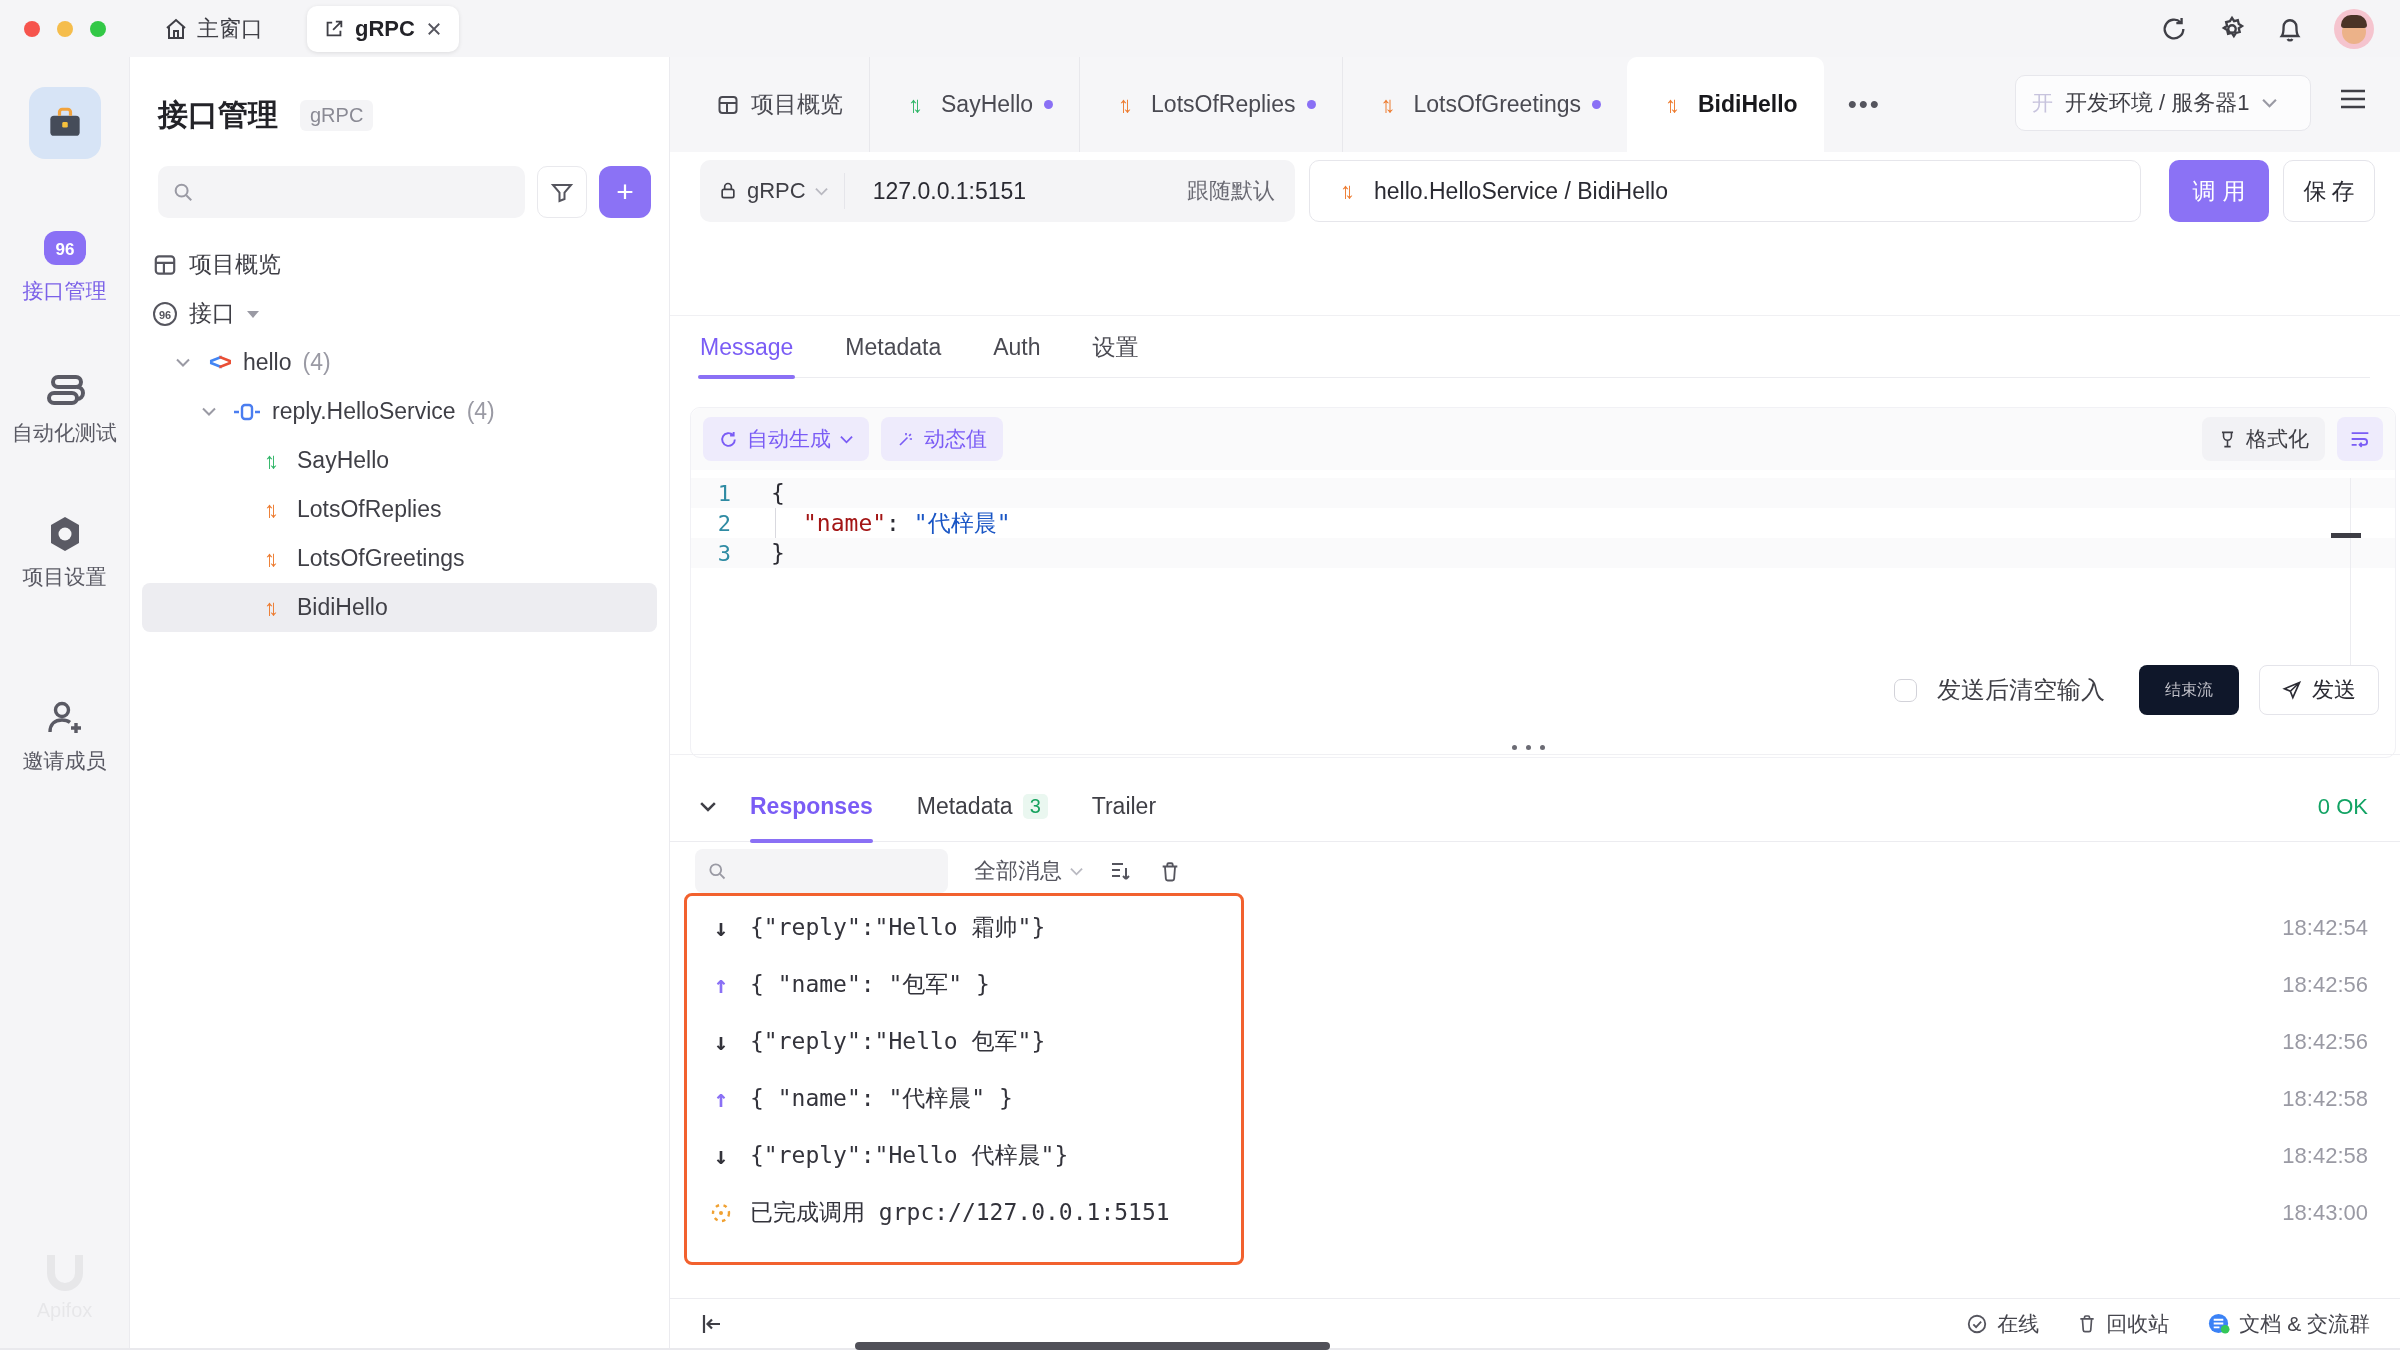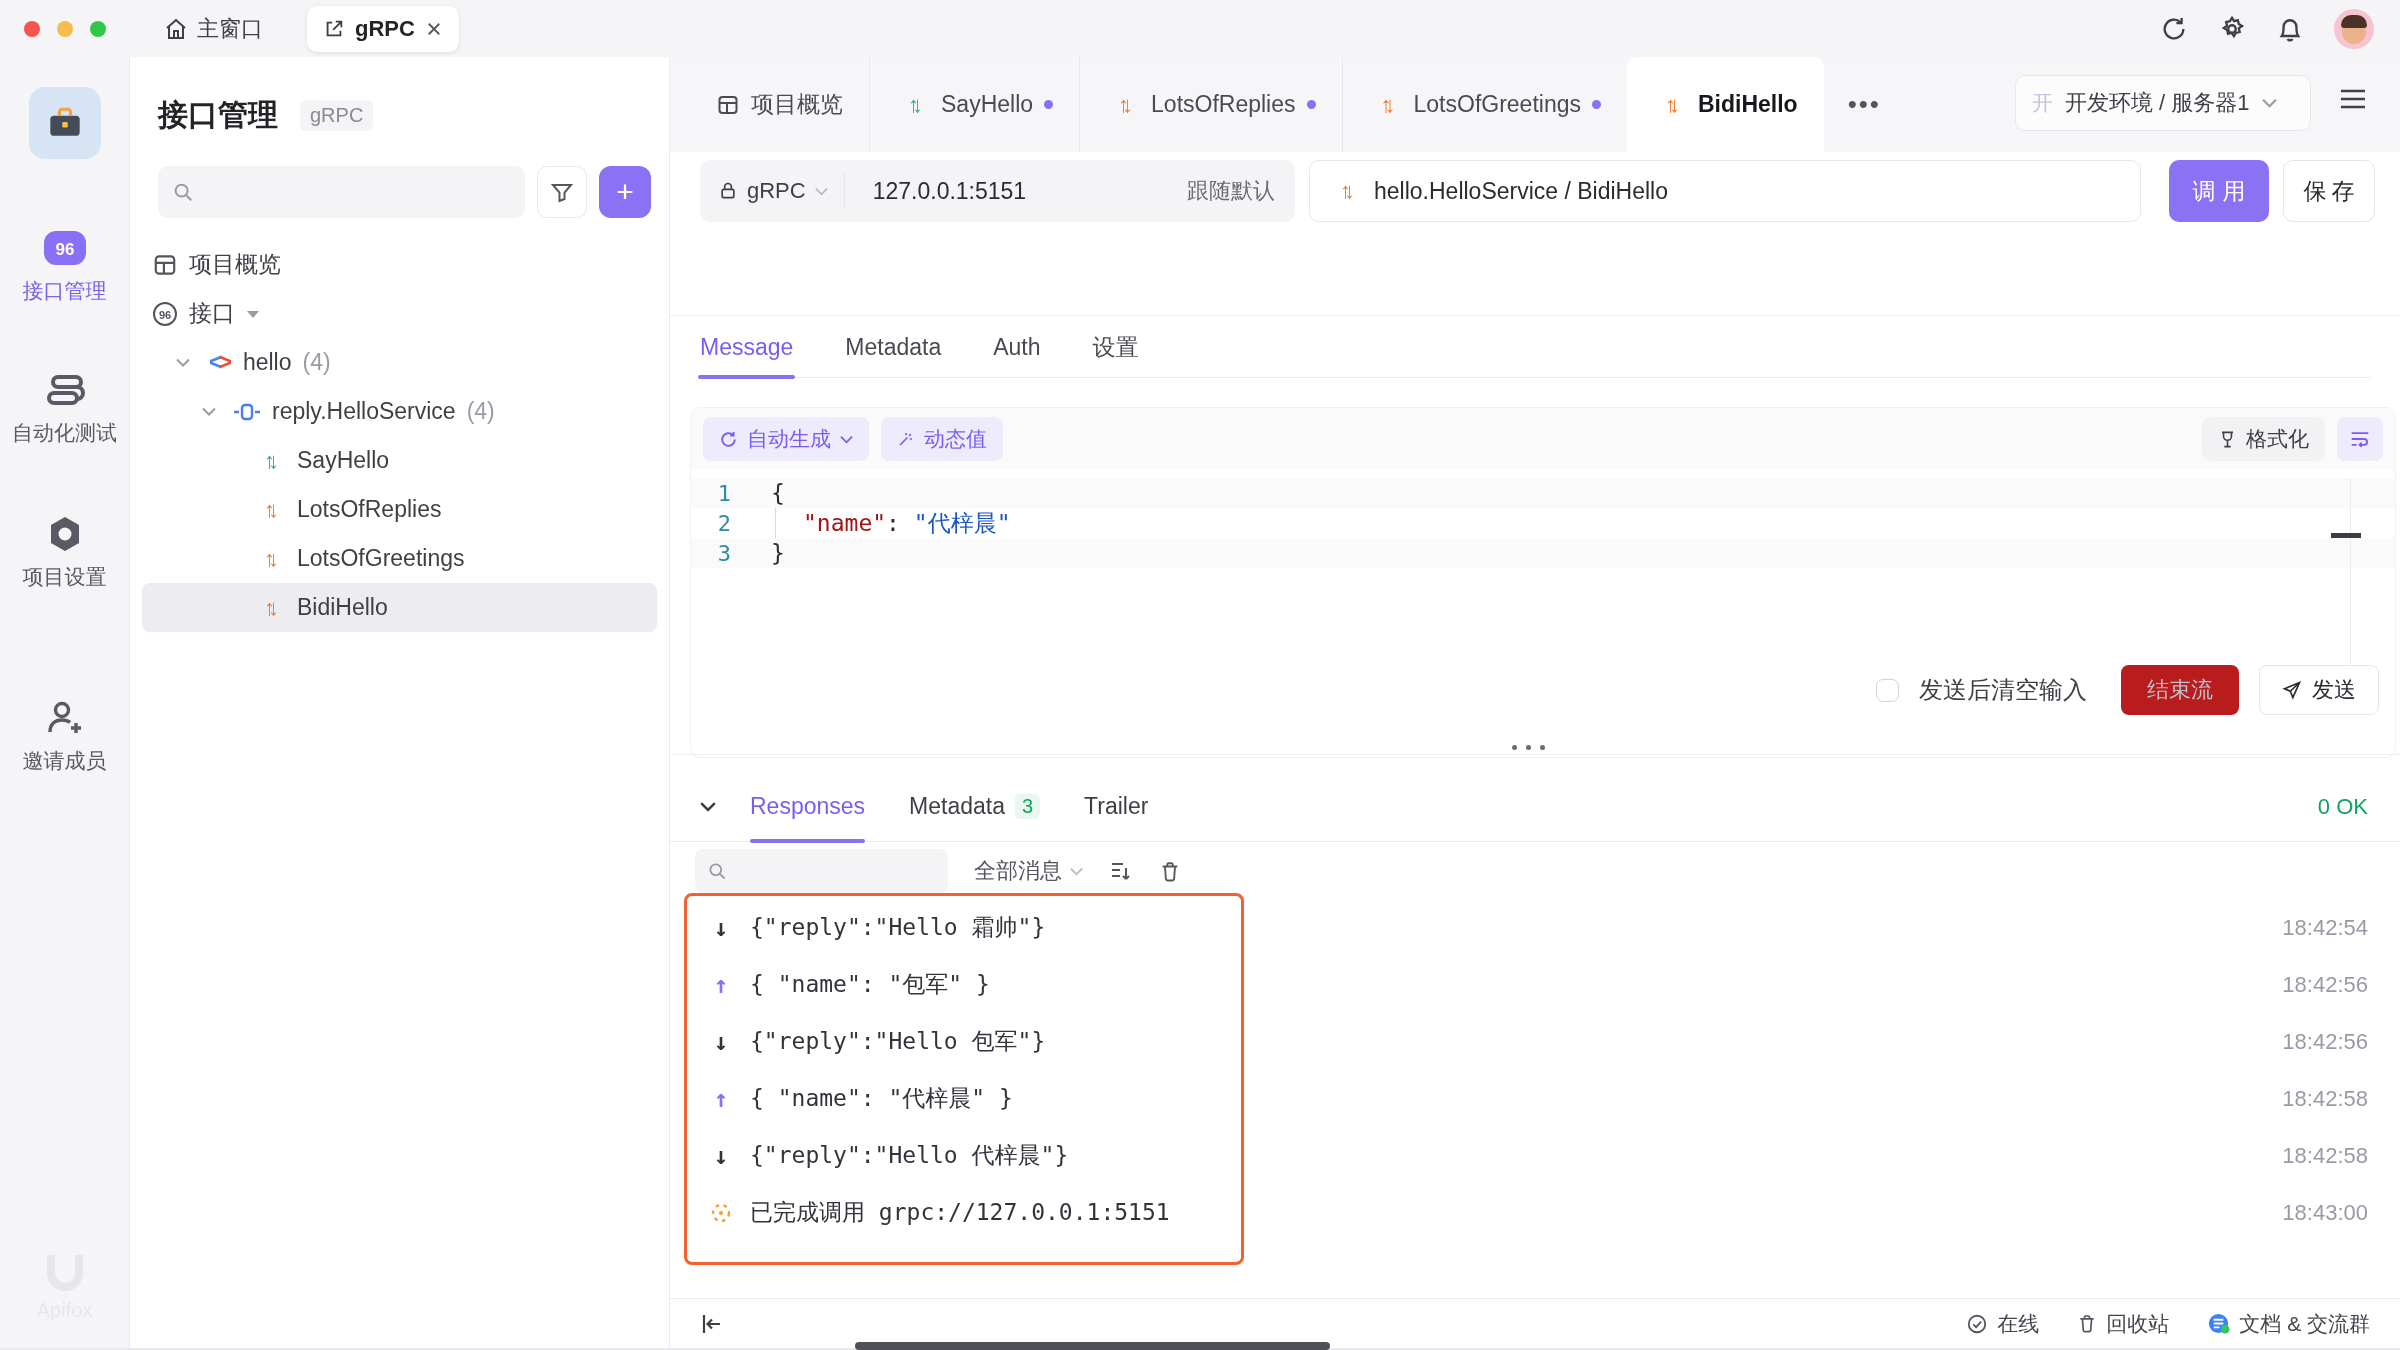--- a/index.html
+++ b/index.html
@@ -105,34 +105,34 @@
   .crow:nth-child(odd){background:#fafafb}
   .gut{width:60px;text-align:right;padding-right:20px;color:#2f8ba3;font-size:22px}
   .cline{padding-left:20px;color:#2b2b33;display:flex;align-items:center}
   .tk-key{color:#a31515}.tk-val{color:#1a56c5}
   .indent{display:inline-block;width:28px;border-left:1px solid #d9d9df;height:30px;margin-left:4px}
   .ruler{position:absolute;top:70px;bottom:50px;right:44px;width:1px;background:#ececf0}
   .ruler-mark{position:absolute;top:125px;right:34px;width:30px;height:5px;background:#3d3d44}
   .ed-footer{position:absolute;right:16px;bottom:42px;display:flex;align-items:center;gap:20px}
   .chk{width:23px;height:23px;border:1.5px solid #d2d2d9;border-radius:7px;background:#fff}
   .chk-label{color:#3f3f46;font-size:24px;margin-right:14px}
-  .btn-end{height:50px;padding:0 26px;background:#b91c1c;color:#bfbfc7;border:none;border-radius:8px;font-size:22px}
+  .btn-end{height:50px;padding:0 26px;background:#0f172a;color:#bfbfc7;border:none;border-radius:8px;font-size:16px}
   .btn-send{height:50px;padding:0 22px;background:#fff;color:#2b2b33;border:1px solid #e4e4ea;border-radius:8px;font-size:22px;display:flex;align-items:center;gap:10px}
 
   
   .split{position:absolute;left:0;top:697px;width:1730px;height:1px;background:#f0f0f3}
   .split-handle{position:absolute;left:842px;top:688px;display:flex;gap:9px}
   .split-handle b{width:5px;height:5px;border-radius:50%;background:#6b6b74}
 
   
   .resp-tabs{position:absolute;left:0;top:715px;width:1730px;height:70px;border-bottom:1px solid #ececf0;display:flex;align-items:center;font-size:23px;color:#3f3f46}
   .rt-caret{margin-left:30px;color:#3f3f46}
   .rt{position:relative;height:70px;display:flex;align-items:center;margin-left:44px;gap:10px}
   .rt:first-of-type{margin-left:34px}
-  .rt.active{color:#7a5cf5;font-weight:400}
+  .rt.active{color:#7a5cf5;font-weight:700}
   .rt.active:after{content:"";position:absolute;left:0;right:0;bottom:-1px;height:4px;border-radius:2px;background:#8a70f5}
   .rt .badge3{color:#17a35f;font-size:20px;background:#eaf7f0;border-radius:5px;padding:1px 7px}
   .rt-status{margin-left:auto;margin-right:32px;color:#12a364;font-size:22px}
   .resp-filter{position:absolute;left:25px;top:791px;height:46px;display:flex;align-items:center;gap:26px}
   .r-search{width:253px;height:44px;background:#f4f4f6;border-radius:8px;display:flex;align-items:center;padding:0 12px;gap:8px}
   .r-search input{border:none;outline:none;background:transparent;width:100%;font-size:21px}
   .filter-sel{display:flex;align-items:center;gap:8px;color:#55555e;font-size:22px}
   .ficon{color:#55555e}
   .msg-list{position:absolute;left:14px;top:842px;width:1702px}
   .mrow{height:57px;display:flex;align-items:center;padding-left:24px;gap:16px}

